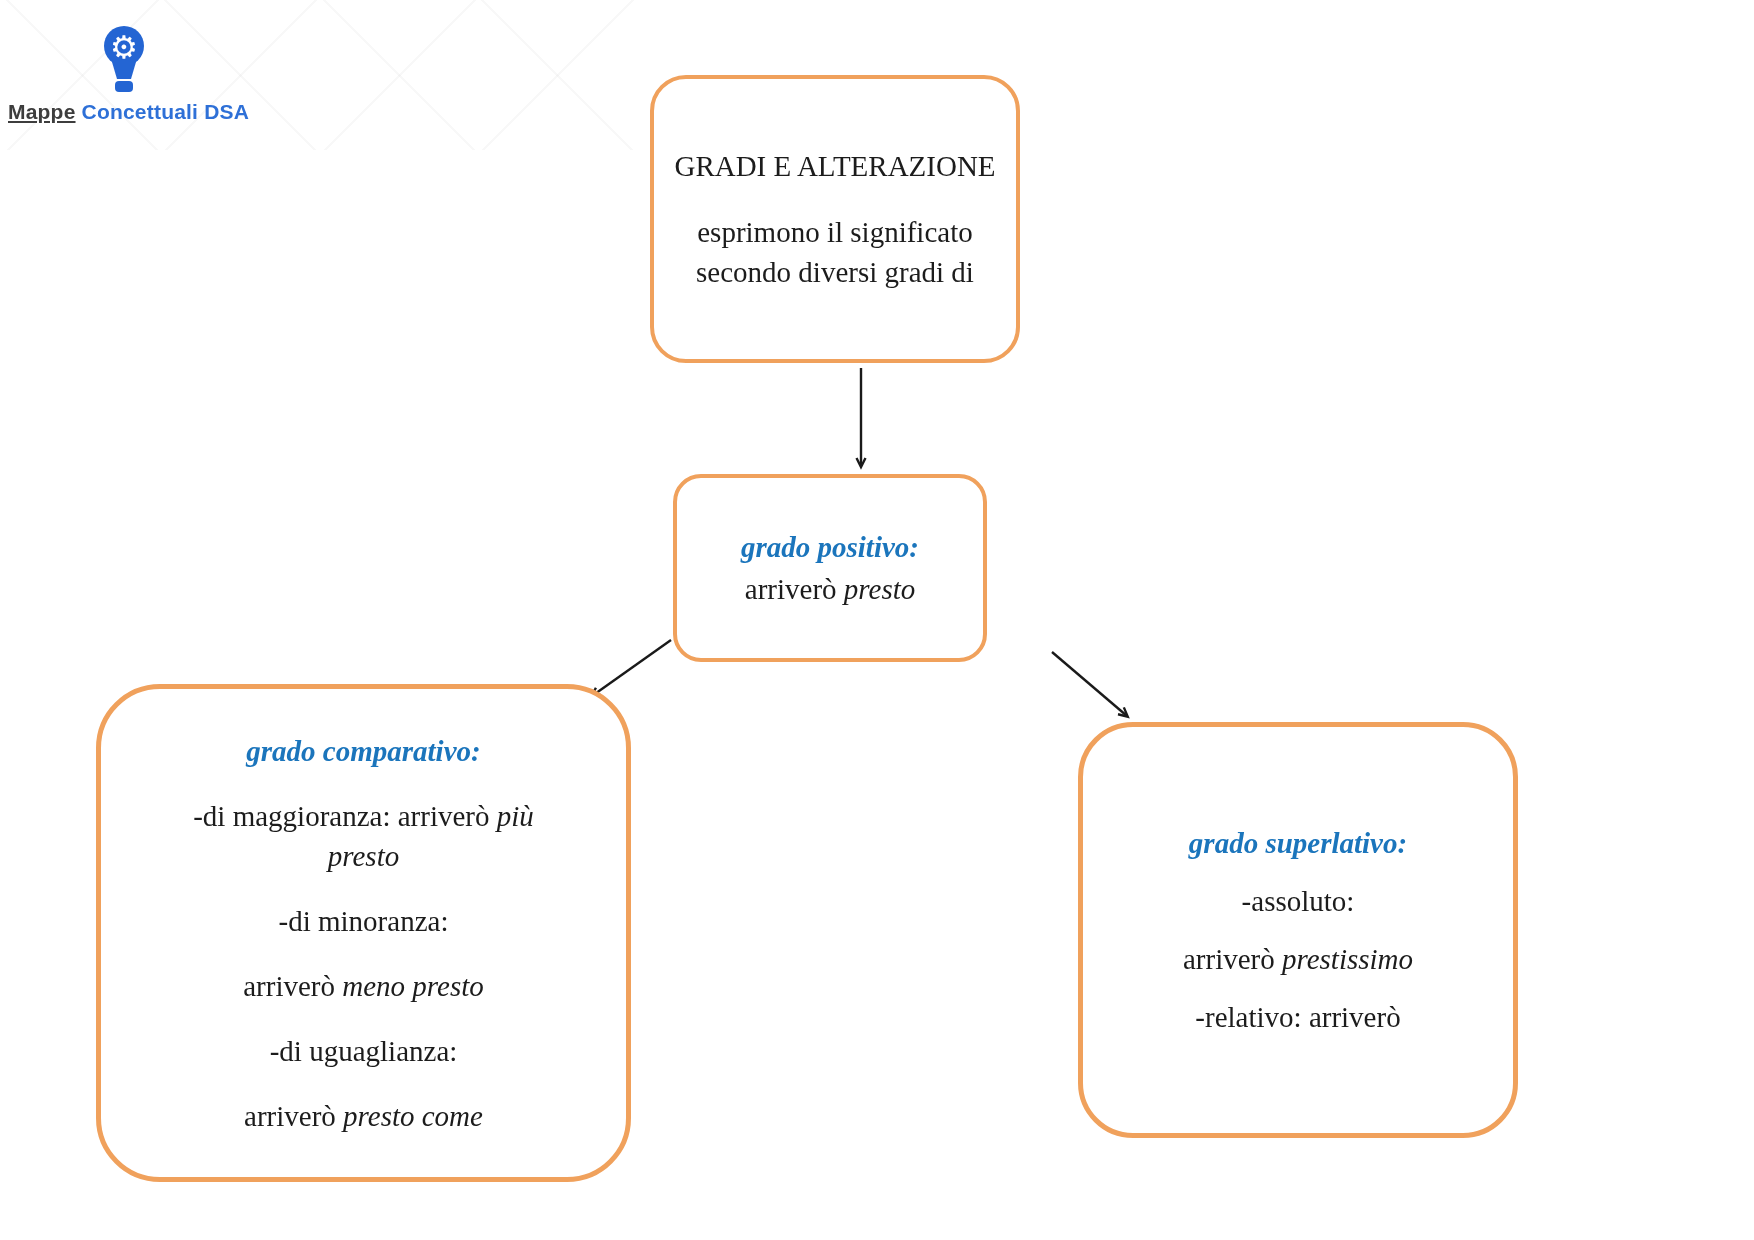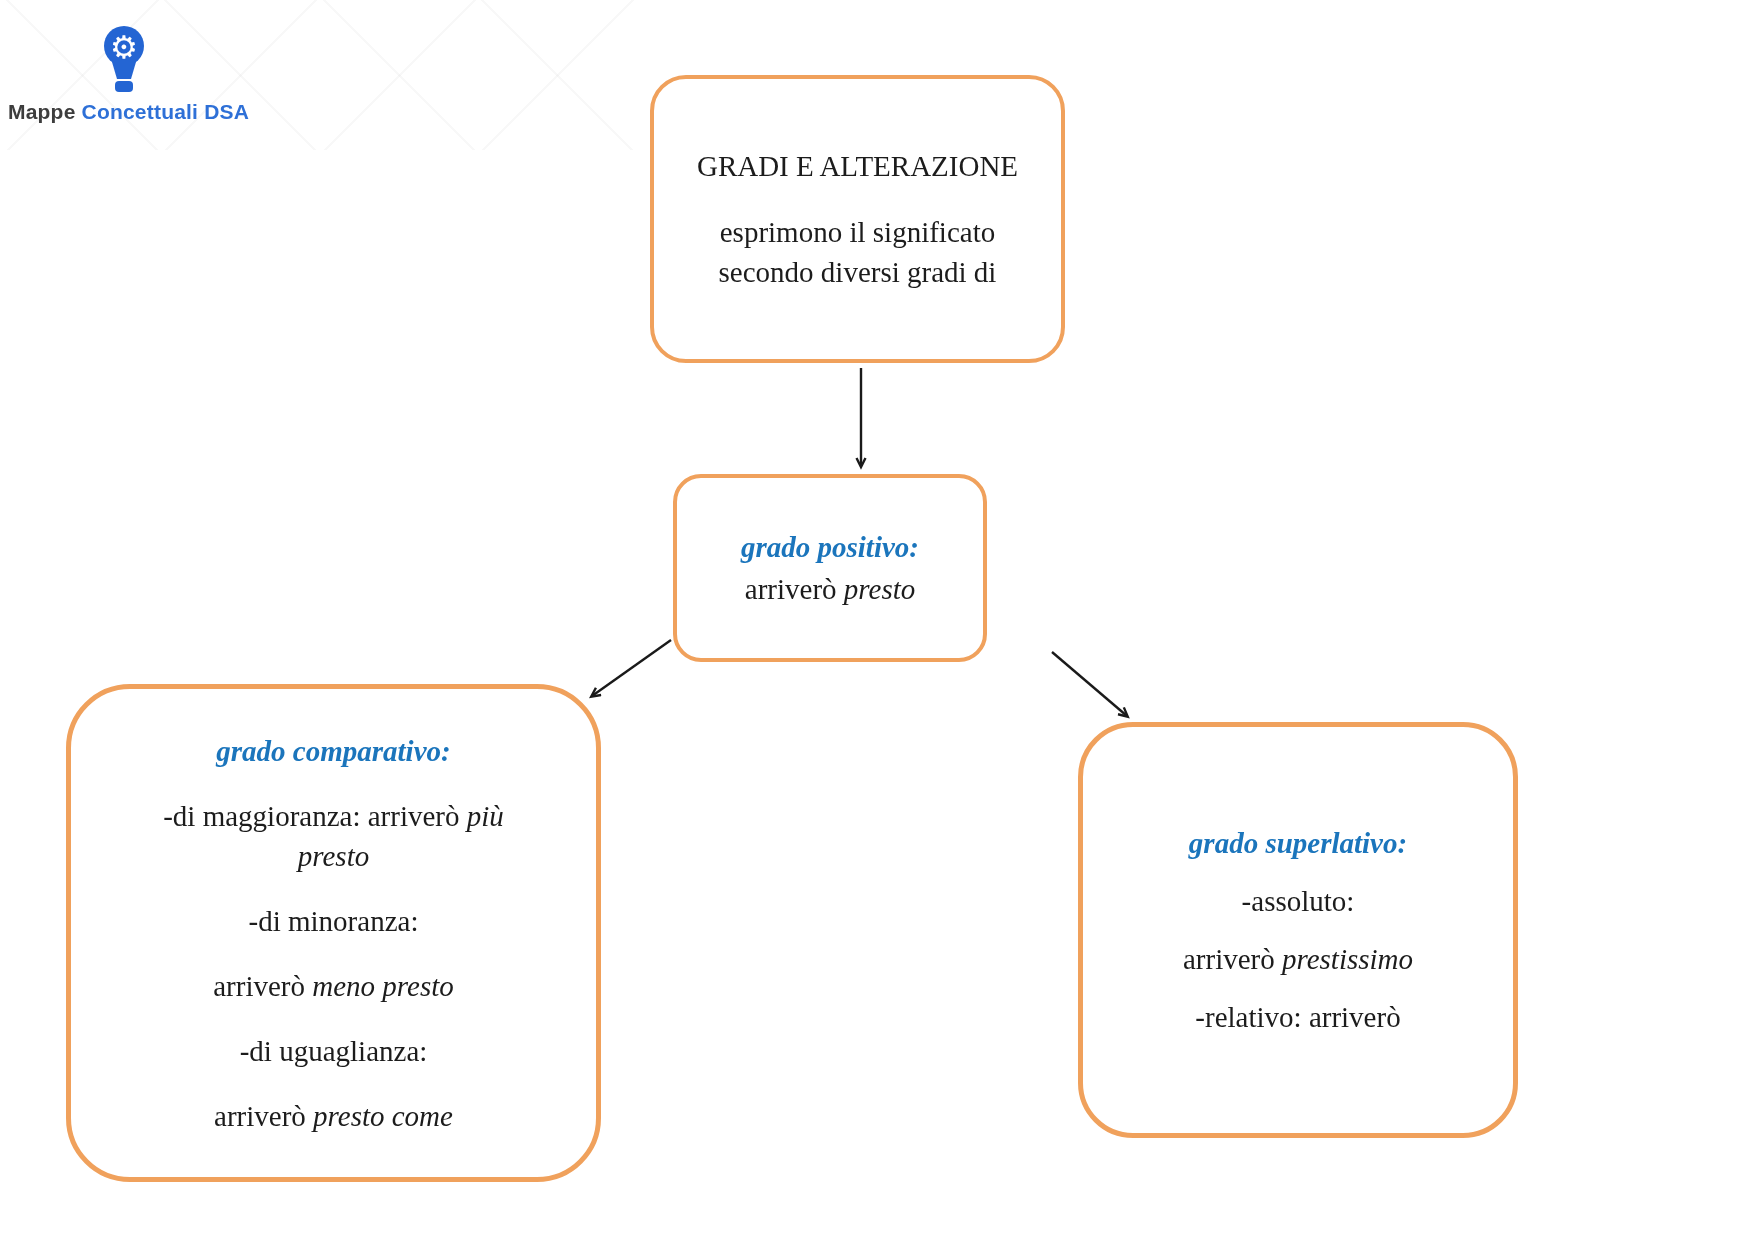--- a/index.html
+++ b/index.html
@@ -33,36 +33,36 @@
   
   .logo{position:absolute;left:0;top:0;width:300px;height:140px;}
   .logo-icon{position:absolute;left:100px;top:24px;width:48px;height:72px;}
   .bulb-part{fill:var(--bulb);}
   .gear-glyph{fill:#ffffff;font-family:"DejaVu Sans",sans-serif;}
   .logo-text{
     position:absolute;left:8px;top:100px;width:290px;
     font-family:"Liberation Sans",sans-serif;
     font-weight:bold;font-size:21px;letter-spacing:.2px;white-space:nowrap;
   }
-  .logo-text .dark{color:var(--logo-gray);}
+  .logo-text .dark{color:var(--logo-gray);text-decoration:underline;}
   .logo-text .blue{color:var(--logo-blue);}
   
   .node{
     position:absolute;
     background:#fff;
     border:4px solid var(--orange);
     display:flex;flex-direction:column;
     align-items:center;justify-content:center;
     text-align:center;
     font-size:29px;line-height:40px;
   }
   .node p{margin:0;}
-  .node-root{left:650px;top:75px;width:415px;height:288px;border-radius:36px;gap:26px;}
+  .node-root{left:650px;top:75px;width:370px;height:288px;border-radius:36px;gap:26px;}
   .node-positivo{left:673px;top:474px;width:314px;height:188px;border-radius:28px;gap:2px;}
-  .node-comparativo{left:66px;top:684px;width:535px;height:498px;border-radius:64px;border-width:5px;gap:25px;padding:10px 28px;}
+  .node-comparativo{left:96px;top:684px;width:535px;height:498px;border-radius:64px;border-width:5px;gap:25px;padding:10px 28px;}
   .node-superlativo{left:1078px;top:722px;width:440px;height:416px;border-radius:55px;border-width:5px;gap:18px;padding:10px 24px;}
   .heading{color:var(--blue);font-weight:bold;font-style:italic;}
   .it{font-style:italic;}
   .stack{display:flex;flex-direction:column;}
   
   .arrows{position:absolute;left:0;top:0;width:1754px;height:1240px;pointer-events:none;}
   .arrow-line{stroke:var(--arrow);stroke-width:2.4;fill:none;}
   .arrow-head{stroke:var(--arrow);stroke-width:2.4;fill:none;}
 </style>
 </head>

